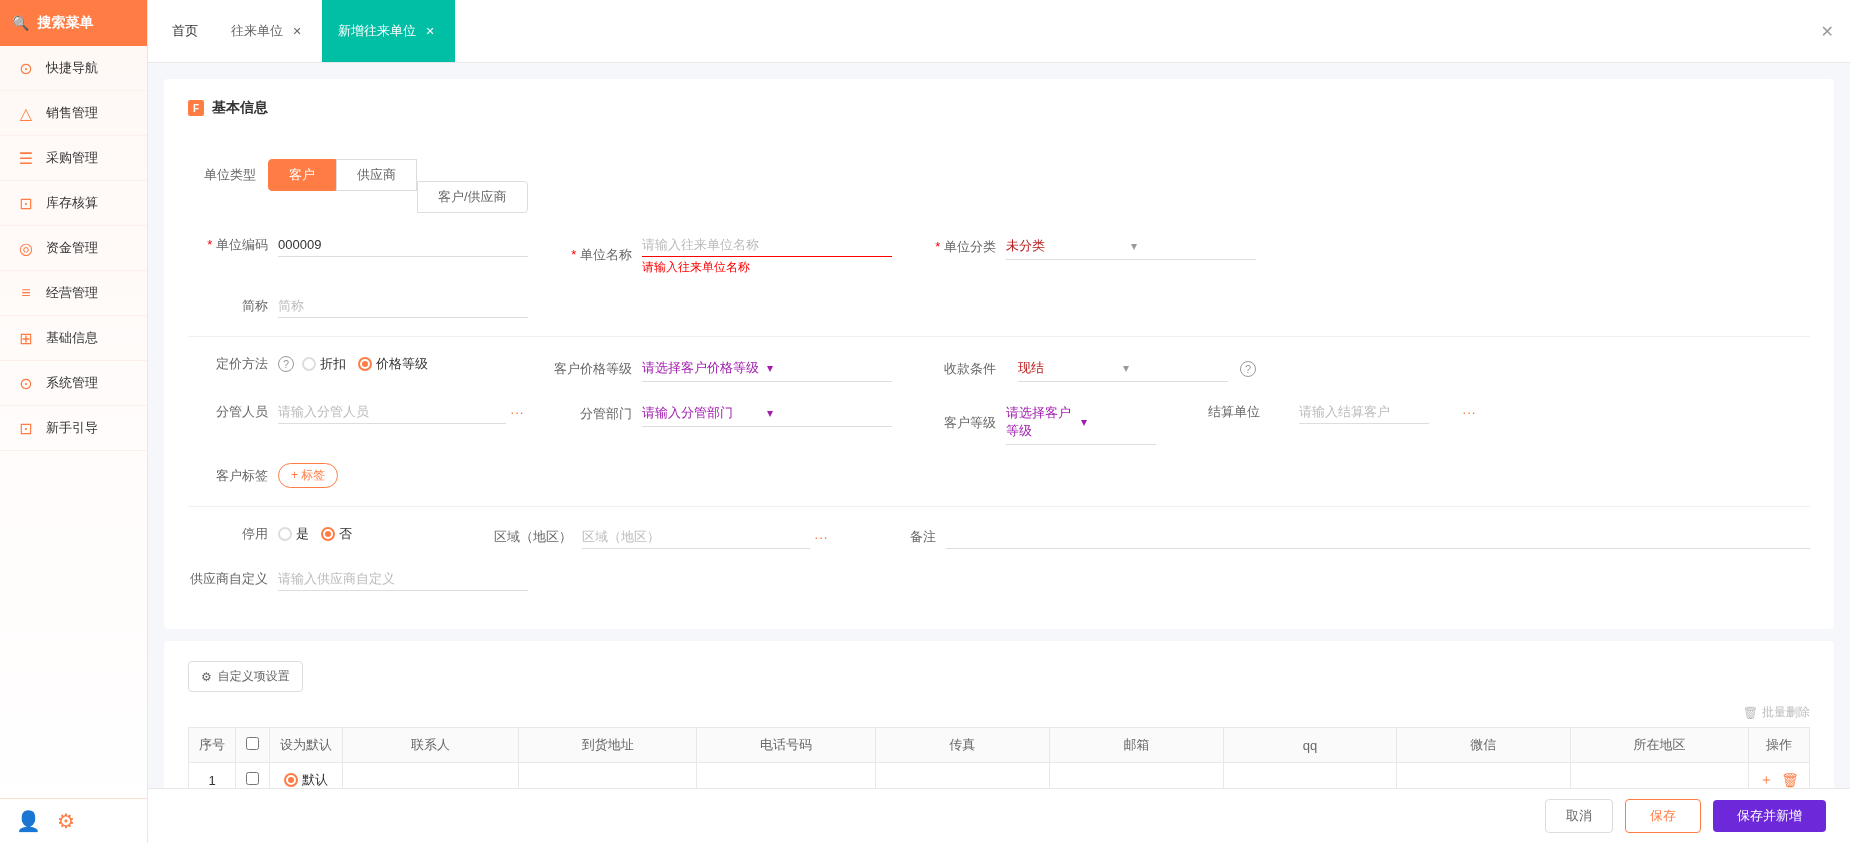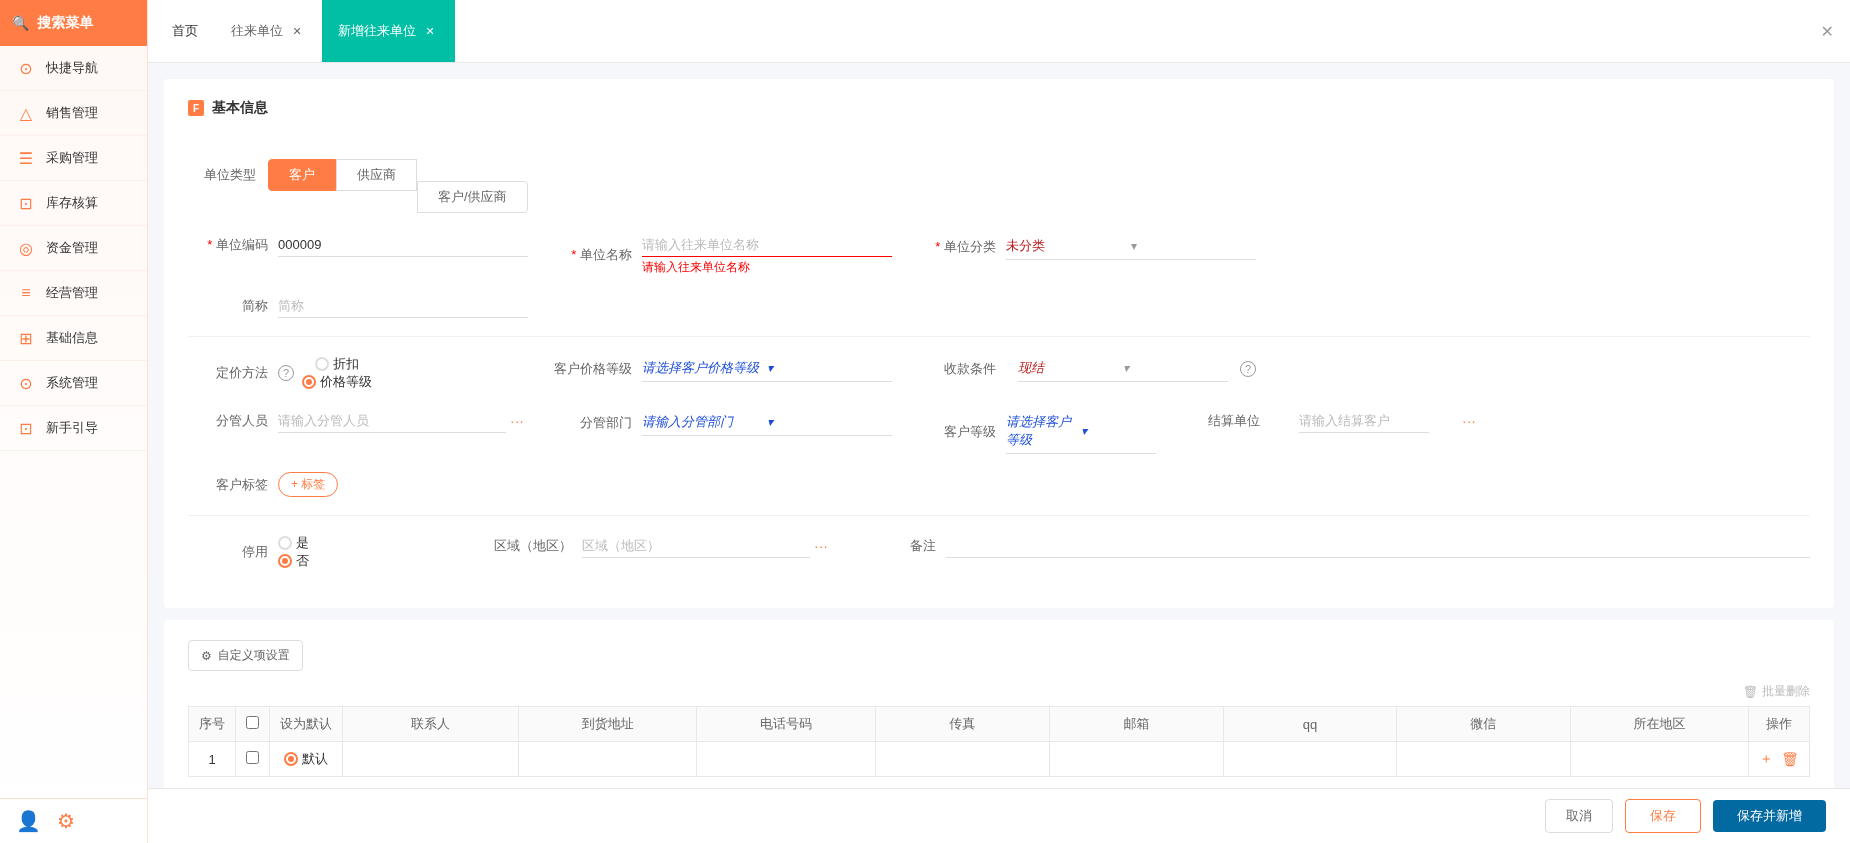--- a/index.html
+++ b/index.html
@@ -239,27 +239,27 @@
     }
     .field-select span {
       flex: 1;
       color: #b91c1c;
       font-size: 13px;
     }
     .field-select .arrow {
       color: #999;
       font-size: 12px;
     }
-    .field-select.placeholder span { color: #1d4ed8; font-style: italic; }
+    .field-select.placeholder span { color: #a21caf; }
 
     
     .radio-group {
       display: flex;
       align-items: center;
-      flex-direction: column;
+      gap: 12px;
     }
     .radio-item {
       display: flex;
       align-items: center;
       gap: 4px;
       cursor: pointer;
       font-size: 13px;
       color: #333;
     }
     .radio-circle {
@@ -386,21 +386,21 @@
       border-radius: 4px;
       background: white;
       color: #ff7d45;
       cursor: pointer;
       font-size: 13px;
     }
     .btn-save-new {
       padding: 7px 24px;
       border: none;
       border-radius: 4px;
-      background: #0369a1;
+      background: #6d28d9;
       color: white;
       cursor: pointer;
       font-size: 13px;
     }
 
     
     .batch-delete {
       display: flex;
       align-items: center;
       justify-content: flex-end;
@@ -567,21 +567,21 @@
         <div class="form-field" style="max-width: 340px;">
           <div class="field-label">客户价格等级</div>
           <div class="field-select placeholder">
             <span>请选择客户价格等级</span>
             <span class="arrow">▾</span>
           </div>
         </div>
         <div class="field-separator"></div>
         <div class="form-field" style="max-width: 340px; gap: 12px;">
           <div class="field-label">收款条件</div>
-          <div class="field-select" style="flex: 1; font-style: italic;">
+          <div class="field-select" style="flex: 1;">
             <span>现结</span>
             <span class="arrow">▾</span>
           </div>
           <span class="help-icon">?</span>
         </div>
       </div>
 
       <div class="form-row">
         <div class="form-field" style="max-width: 340px;">
           <div class="field-label">分管人员</div>
@@ -641,20 +641,26 @@
           <input class="field-input" type="text" placeholder="区域（地区）" style="flex: 1 1 0%;">
           <span class="dots-btn">···</span>
         </div>
         <div class="field-separator"></div>
         <div class="form-field" style="flex: 2;">
           <div class="field-label">备注</div>
           <input class="field-input" type="text" style="flex: 1 1 0%;">
         </div>
       </div>
 
+      <div class="form-row">
+        <div class="form-field" style="max-width: 340px;">
+          <div class="field-label">供应商自定义</div>
+          <input class="field-input" type="text" placeholder="请输入供应商自定义" style="flex: 1 1 0%;">
+        </div>
+      </div>
 
     </div>
 
     <div class="form-card">
       <button class="custom-settings-btn">
         <span>⚙</span>
         <span>自定义项设置</span>
       </button>
 
       <div class="batch-delete">

